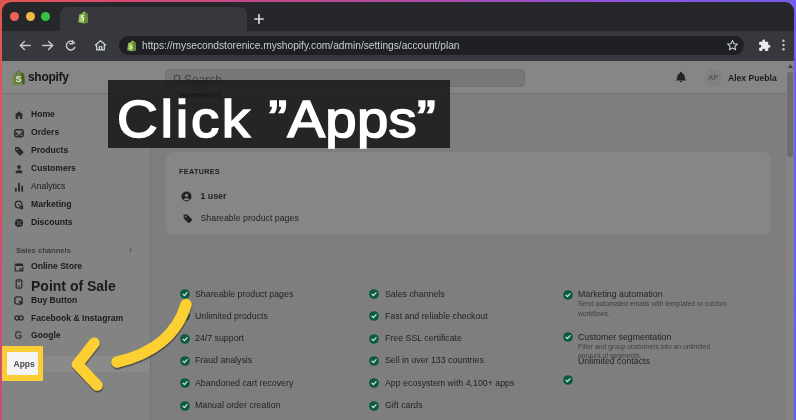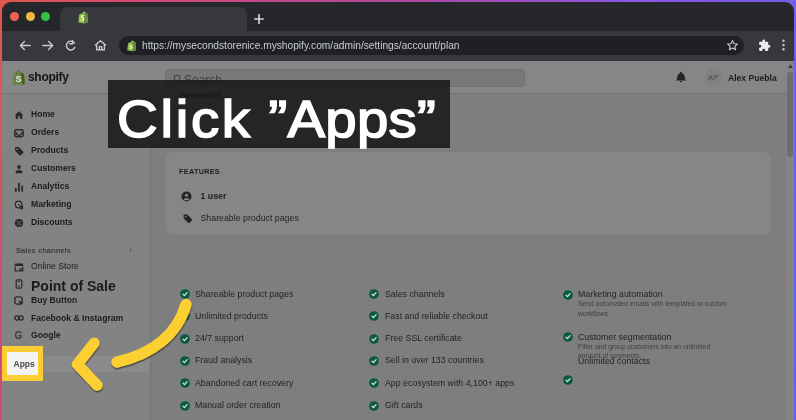--- a/index.html
+++ b/index.html
@@ -139,39 +139,39 @@
         <path d="M1.5 9.3 a3.5 3.2 0 0 1 7 0 Z" fill="#2a2a2b"></path>
       </svg>
   <div class="a" style="left:31px;top:163.0px;font-size:8.6px;font-weight:600;color:#1b1b1c">Customers</div>
   <svg class="a" style="left:14px;top:181.6px" width="10" height="10" viewBox="0 0 10 10">
         <g stroke="#2a2a2b" stroke-width="1.8" stroke-linecap="round">
           <path d="M1.8 8.9 V6.6"></path>
           <path d="M5 8.9 V1.6"></path>
           <path d="M8.2 8.9 V4.4"></path>
         </g>
       </svg>
-  <div class="a" style="left:31px;top:181.0px;font-size:8.6px;font-weight:700;color:#1b1b1c">Analytics</div>
+  <div class="a" style="left:31px;top:181.0px;font-size:8.6px;font-weight:400;color:#1b1b1c">Analytics</div>
   <svg class="a" style="left:14px;top:199.6px" width="10" height="10" viewBox="0 0 10 10">
         <circle cx="4.6" cy="4.6" r="3.4" fill="none" stroke="#2a2a2b" stroke-width="1.2"></circle>
         <path d="M4.6 4.6 L8.6 8.6 M8.6 8.6 v-2.2 M8.6 8.6 h-2.2" stroke="#2a2a2b" stroke-width="1.1" fill="none" stroke-linecap="round"></path>
       </svg>
   <div class="a" style="left:31px;top:199.0px;font-size:8.6px;font-weight:600;color:#1b1b1c">Marketing</div>
   <svg class="a" style="left:14px;top:217.6px" width="10" height="10" viewBox="0 0 10 10">
         <circle cx="5" cy="5" r="4.1" fill="#2a2a2b"></circle>
         <path d="M3.2 6.8 L6.8 3.2" stroke="#838383" stroke-width=".9"></path>
         <circle cx="3.6" cy="3.6" r=".7" fill="#838383"></circle>
         <circle cx="6.4" cy="6.4" r=".7" fill="#838383"></circle>
       </svg>
   <div class="a" style="left:31px;top:217.0px;font-size:8.6px;font-weight:600;color:#1b1b1c">Discounts</div>
   <svg class="a" style="left:14px;top:261.6px" width="10" height="10" viewBox="0 0 10 10">
         <path d="M1.2 1.5 h7.6 l.7 2.6 H0.5 Z" fill="#2a2a2b"></path>
         <path d="M1.2 4.8 V9 H8.8 V4.8" fill="none" stroke="#2a2a2b" stroke-width="1.2"></path>
         <path d="M5.6 8.8 V6.2 h2 v2.6" fill="#2a2a2b"></path>
       </svg>
-  <div class="a" style="left:31px;top:261.0px;font-size:8.6px;font-weight:400;color:#1b1b1c">Online Store</div>
+  <div class="a" style="left:31px;top:261.0px;font-size:8.6px;font-weight:700;color:#1b1b1c">Online Store</div>
   <svg class="a" style="left:14px;top:278.8px" width="10" height="10" viewBox="0 0 10 10">
         <rect x="2.2" y="0.8" width="5.6" height="8.4" rx="1.2" fill="none" stroke="#2a2a2b" stroke-width="1.2"></rect>
         <path d="M4 2.6 h2" stroke="#2a2a2b" stroke-width="1"></path>
         <circle cx="5" cy="7" r=".8" fill="#2a2a2b"></circle>
       </svg>
   <div class="a" style="left:31px;top:278.2px;font-size:14px;font-weight:600;color:#1b1b1c">Point of Sale</div>
   <svg class="a" style="left:14px;top:296.0px" width="10" height="10" viewBox="0 0 10 10">
         <rect x="0.9" y="0.9" width="7.2" height="7.2" rx="1.8" fill="none" stroke="#2a2a2b" stroke-width="1.4"></rect>
         <path d="M4.6 4.6 L9.6 6.4 L7.1 7.1 L6.4 9.6 Z" fill="#2a2a2b"></path>
       </svg>

